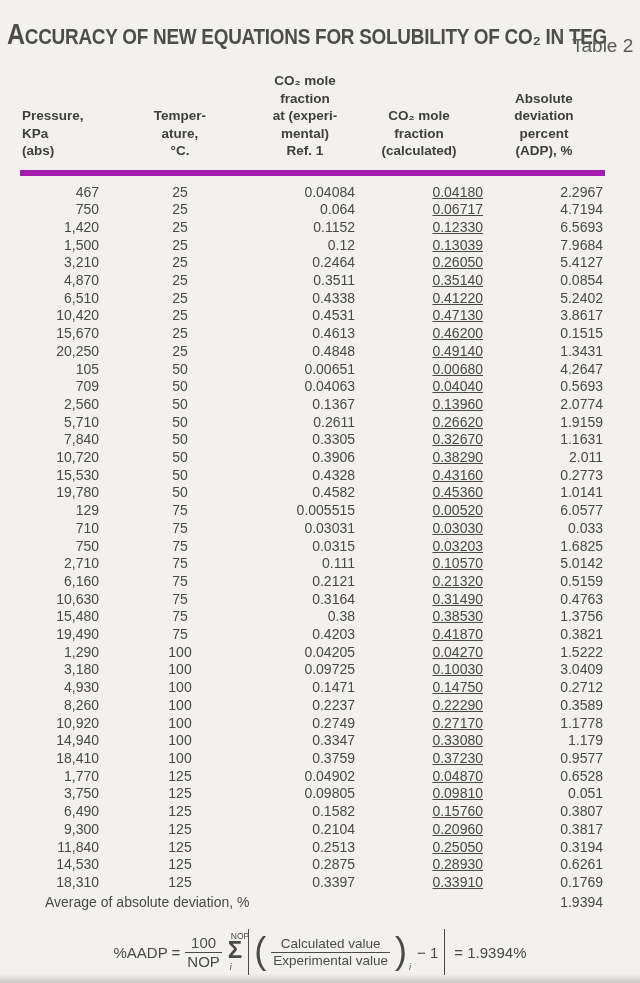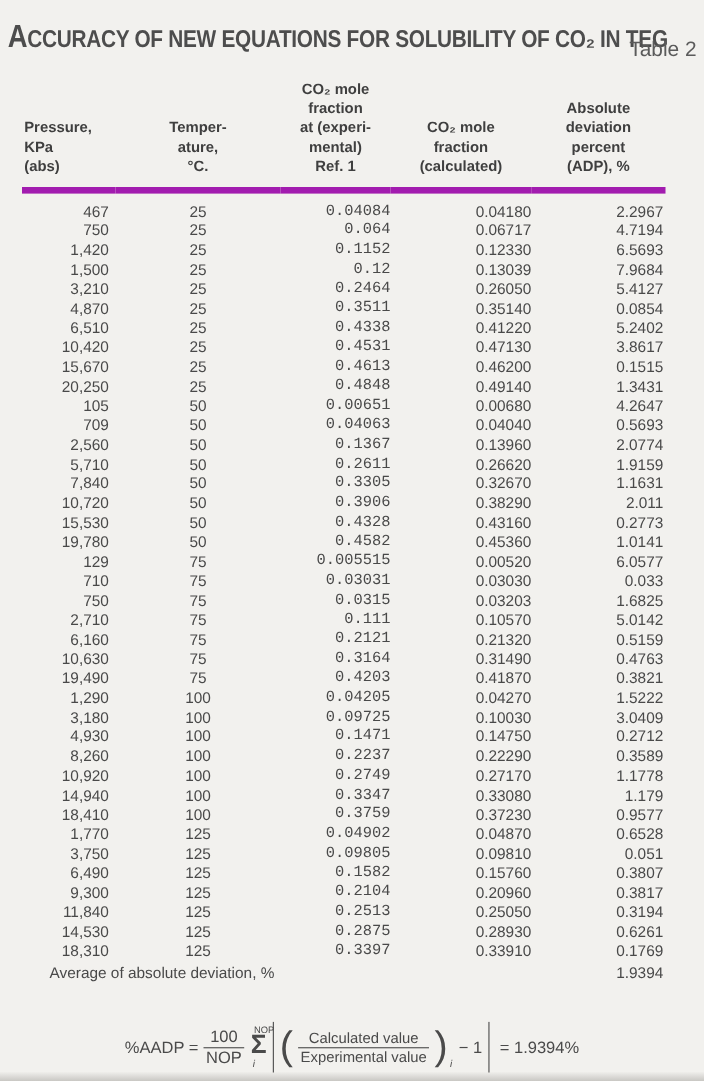--- a/index.html
+++ b/index.html
@@ -44,22 +44,22 @@
   thead th.c1 { text-align: left; padding-left: 2px; }
   thead th.c2, thead th.c3, thead th.c4, thead th.c5 { text-align: center; }
 
   tbody td {
     font-size: 14px; line-height: 17.7px; height: 17.7px;
     padding: 0; color: #494949; white-space: nowrap;
   }
   tbody tr:first-child td { padding-top: 8px; }
   td:nth-child(1) { text-align: right; padding-right: 6px; }
   td:nth-child(2) { text-align: center; }
-  td:nth-child(3) { text-align: right; font-family: Liberation Mono, monospace; }
-  td:nth-child(4) { text-align: right; }
+  td:nth-child(3) { text-align: right; }
+  td:nth-child(4) { text-align: right; text-decoration: underline; }
   td:nth-child(5) { text-align: right; padding-right: 2px; }
 
   tfoot td {
     font-size: 14px; line-height: 18px; padding-top: 1px; color: #494949;
   }
   tfoot td.avg-label { text-align: left; padding-left: 25px; }
   tfoot td.avg-value { text-align: right; padding-right: 2px; }
 
   
   .formula {
@@ -283,20 +283,27 @@
           <td>0.5159</td>
         </tr>
         <tr>
           <td>10,630</td>
           <td>75</td>
           <td>0.3164</td>
           <td>0.31490</td>
           <td>0.4763</td>
         </tr>
         <tr>
+          <td>15,480</td>
+          <td>75</td>
+          <td>0.38</td>
+          <td>0.38530</td>
+          <td>1.3756</td>
+        </tr>
+        <tr>
           <td>19,490</td>
           <td>75</td>
           <td>0.4203</td>
           <td>0.41870</td>
           <td>0.3821</td>
         </tr>
         <tr>
           <td>1,290</td>
           <td>100</td>
           <td>0.04205</td>

